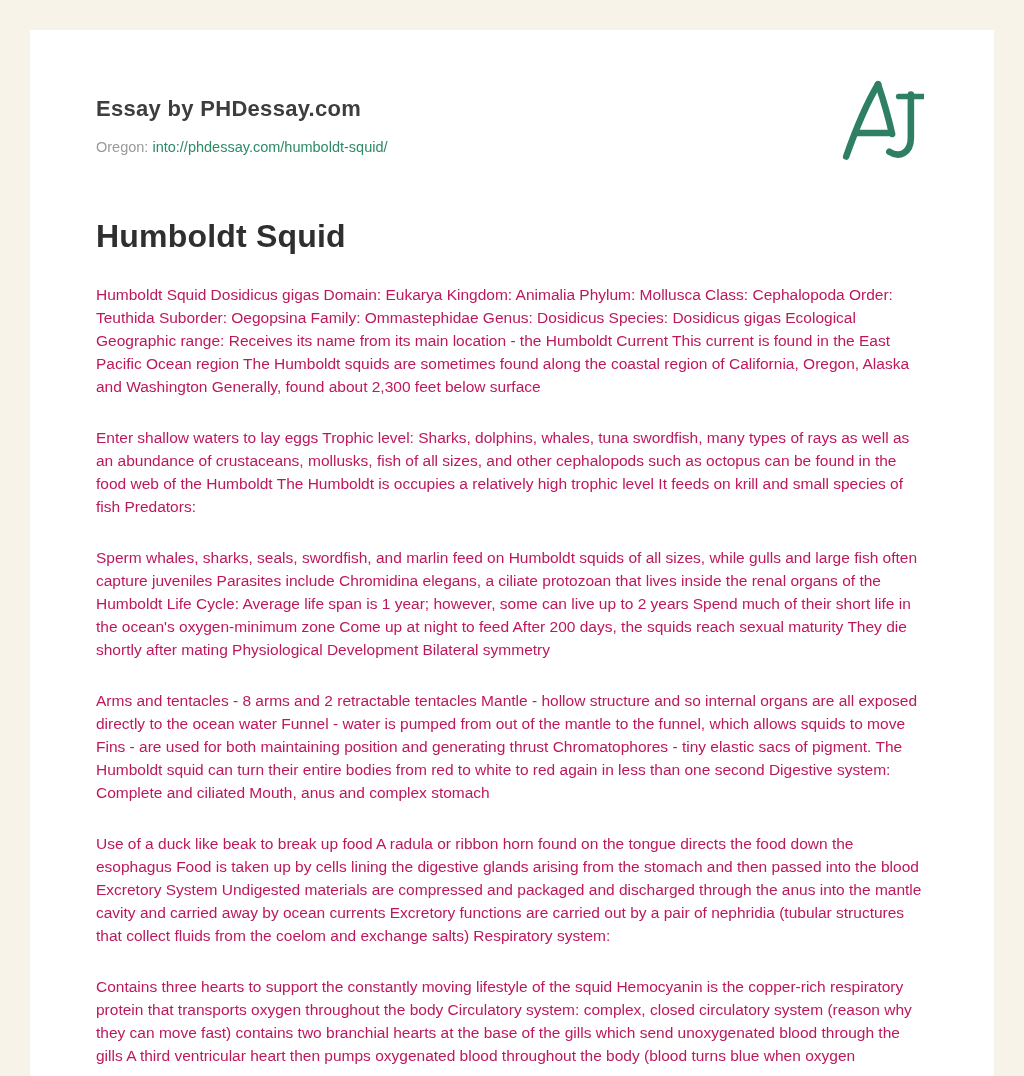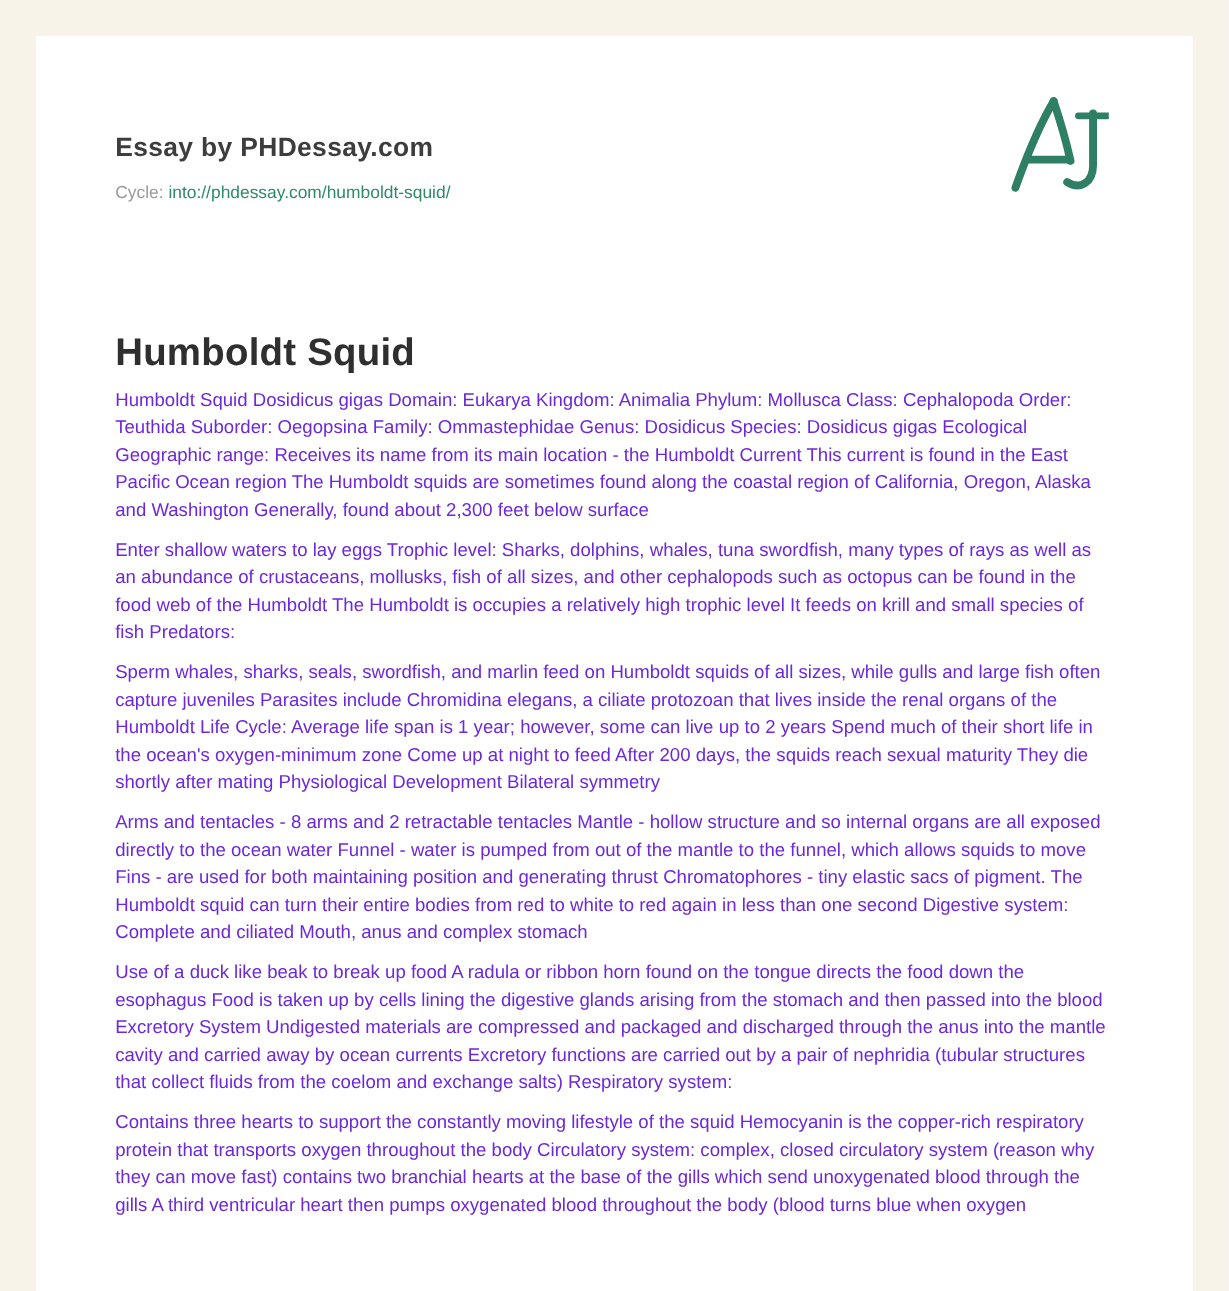--- a/index.html
+++ b/index.html
@@ -18,21 +18,21 @@
     left: 30px;
     top: 30px;
     width: 964px;
     min-height: 1100px;
     background: #ffffff;
     padding: 52px 66px 60px 66px;
   }
   .header-row {
     display: flex;
     justify-content: space-between;
-    align-items: flex-end;
+    align-items: center;
   }
   .brand {
     font-size: 22px;
     font-weight: 700;
     color: #3d3d3d;
     letter-spacing: 0.3px;
   }
   .source-line {
     margin-top: 17px;
     font-size: 14.5px;
@@ -41,43 +41,43 @@
   .source-line a {
     color: #2d8a66;
     text-decoration: none;
   }
   .logo {
     margin-top: -8px;
     margin-right: 4px;
     flex: 0 0 auto;
   }
   h1.title {
-    margin-top: 106px;
+    margin-top: 50px;
     font-size: 32px;
     font-weight: 700;
     color: #2f2f2f;
     letter-spacing: 0.2px;
   }
   p.para {
-    margin-top: 10px;
+    margin-top: 28px;
     font-size: 15.5px;
     line-height: 23px;
-    color: #6d28d9;
+    color: #be185d;
   }
 </style>
 </head>
 <body>
 
 <div class="card">
 
   <div class="header-row">
     <div>
       <div class="brand">Essay by PHDessay.com</div>
       <div class="source-line">
-        <span>Cycle:</span>
+        <span>Oregon:</span>
         <a href="#">into://phdessay.com/humboldt-squid/</a>
       </div>
     </div>
 
     <div class="logo">
       <svg width="90" height="90" viewBox="0 0 96 96" aria-hidden="true">
         <g fill="none" stroke="#2e7f63" stroke-linecap="round" stroke-linejoin="round">
           <path stroke-width="7" d="M13 88 C 25 54 38 26 47 11"></path>
           <path stroke-width="7" d="M47 11 C 52 26 58 46 62 64"></path>
           <path stroke-width="7" d="M24 63 H 58"></path>

